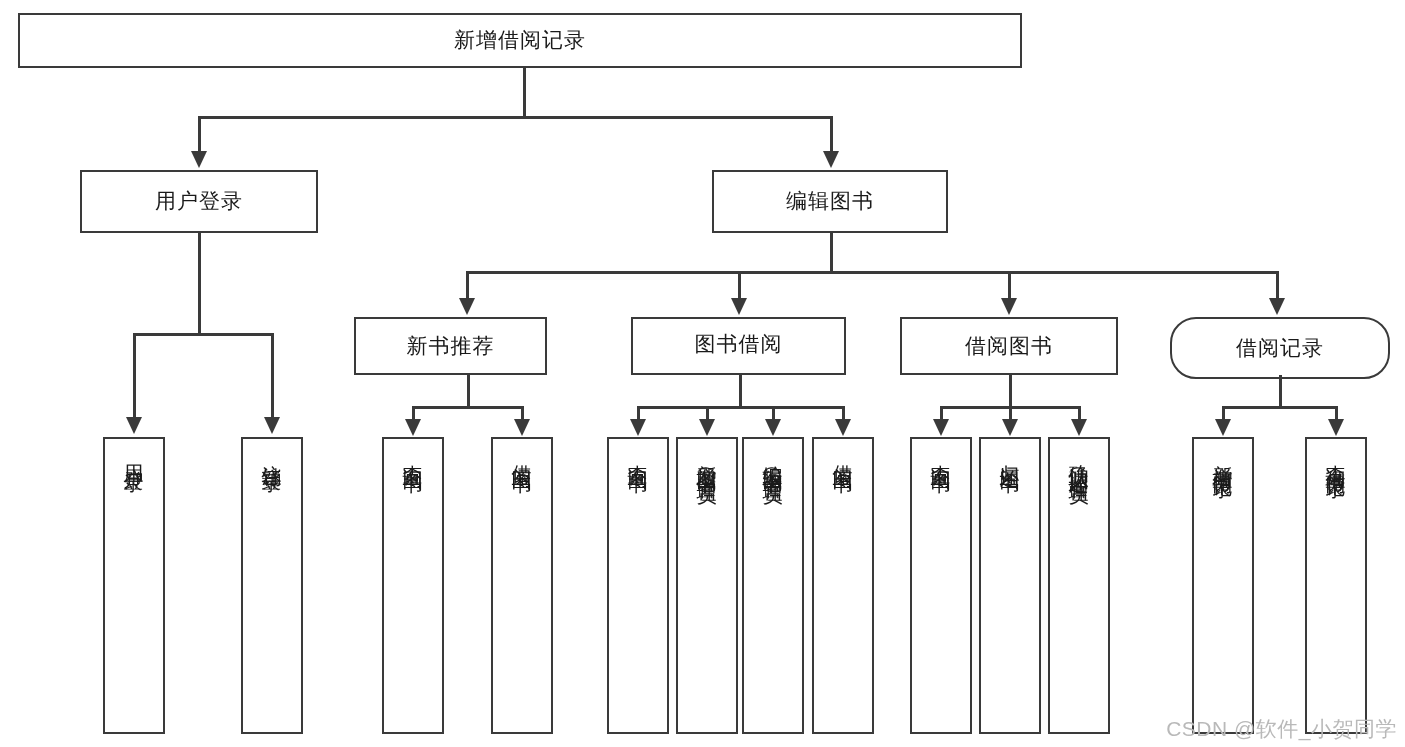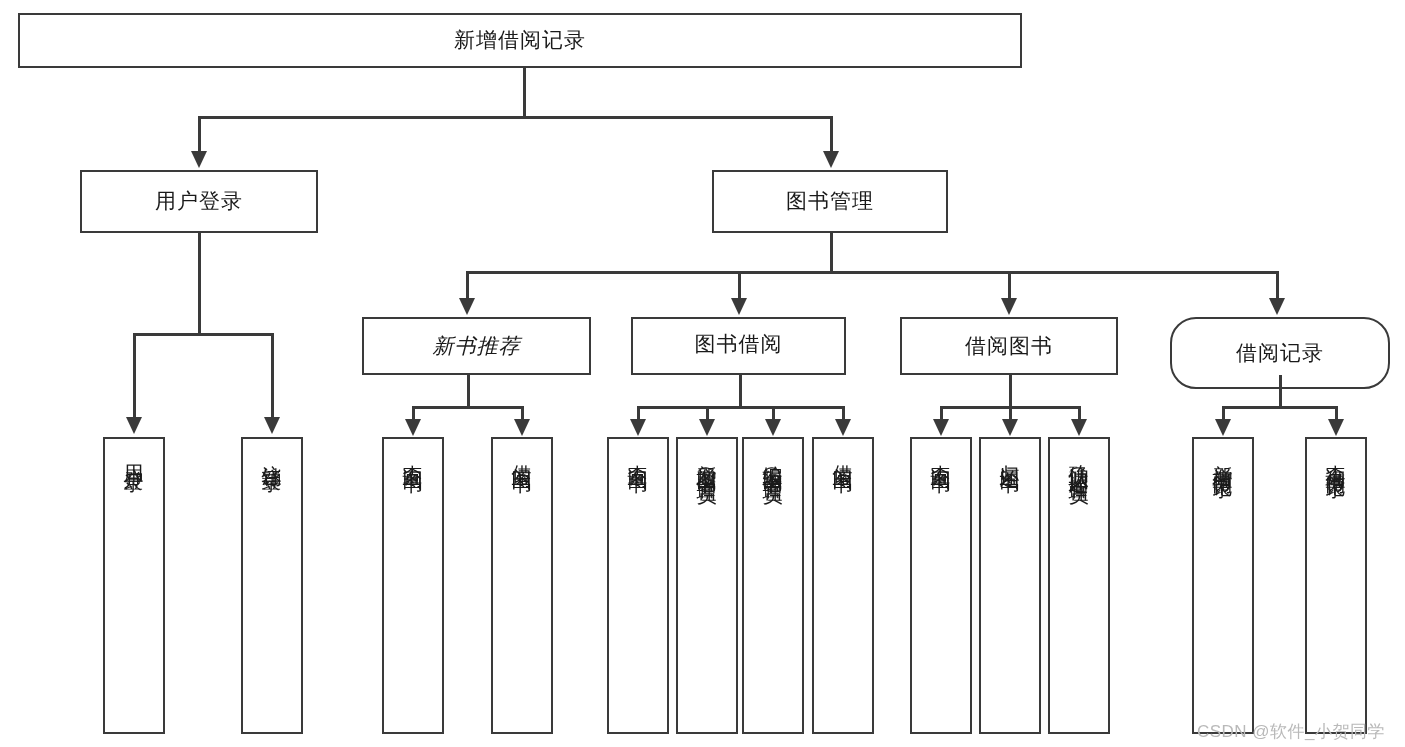--- a/index.html
+++ b/index.html
@@ -64,23 +64,23 @@
     position: absolute;
     width: 0;
     height: 0;
     border-left: 8px solid transparent;
     border-right: 8px solid transparent;
     border-top: 17px solid #3a3a3a;
   }
   
   #watermark {
     position: absolute;
-    right: 20px;
+    right: 8px;
     bottom: 4px;
-    font-size: 17px;
+    font-size: 21px;
     color: #b9b9b9;
     white-space: nowrap;
     letter-spacing: 0.5px;
   }
 </style>
 </head>
 <body>
 
 <div id="canvas">
 
@@ -94,51 +94,51 @@
 
   <div class="vline" style="left:198px; top:116px; height:36px;"></div>
   <div class="arrow" style="left:191px; top:151px;"></div>
   <div class="vline" style="left:830px; top:116px; height:36px;"></div>
   <div class="arrow" style="left:823px; top:151px;"></div>
 
   <div class="node" style="left:80px; top:170px; width:238px; height:63px;">
     <span class="label">用户登录</span>
   </div>
   <div class="node" style="left:712px; top:170px; width:236px; height:63px;">
-    <span class="label">图书管理</span>
+    <span class="label">编辑图书</span>
   </div>
 
   <div class="vline" style="left:198px; top:233px; height:102px;"></div>
   <div class="hline" style="left:133px; top:333px; width:140px;"></div>
   <div class="vline" style="left:133px; top:333px; height:85px;"></div>
   <div class="arrow" style="left:126px; top:417px;"></div>
   <div class="vline" style="left:271px; top:333px; height:85px;"></div>
   <div class="arrow" style="left:264px; top:417px;"></div>
 
   <div class="vline" style="left:830px; top:233px; height:40px;"></div>
   <div class="hline" style="left:466px; top:271px; width:812px;"></div>
   <div class="vline" style="left:466px; top:271px; height:28px;"></div>
   <div class="arrow" style="left:459px; top:298px;"></div>
   <div class="vline" style="left:738px; top:271px; height:28px;"></div>
   <div class="arrow" style="left:731px; top:298px;"></div>
   <div class="vline" style="left:1008px; top:271px; height:28px;"></div>
   <div class="arrow" style="left:1001px; top:298px;"></div>
   <div class="vline" style="left:1276px; top:271px; height:28px;"></div>
   <div class="arrow" style="left:1269px; top:298px;"></div>
 
-  <div class="node" style="left:362px; top:317px; width:229px; height:58px;font-style:italic;">
+  <div class="node" style="left:354px; top:317px; width:193px; height:58px;">
     <span class="label">新书推荐</span>
   </div>
   <div class="node" style="left:631px; top:317px; width:215px; height:58px;font-family:Liberation Mono, monospace;">
     <span class="label">图书借阅</span>
   </div>
   <div class="node" style="left:900px; top:317px; width:218px; height:58px;">
     <span class="label">借阅图书</span>
   </div>
-  <div class="node" style="left:1170px; top:317px; width:220px; height:72px;border-radius:26px;">
+  <div class="node" style="left:1170px; top:317px; width:220px; height:62px;border-radius:26px;">
     <span class="label">借阅记录</span>
   </div>
 
   <div class="vline" style="left:467px; top:375px; height:34px;"></div>
   <div class="hline" style="left:412px; top:406px; width:111px;"></div>
   <div class="vline" style="left:412px; top:406px; height:14px;"></div>
   <div class="arrow" style="left:405px; top:419px;"></div>
   <div class="vline" style="left:521px; top:406px; height:14px;"></div>
   <div class="arrow" style="left:514px; top:419px;"></div>
 

